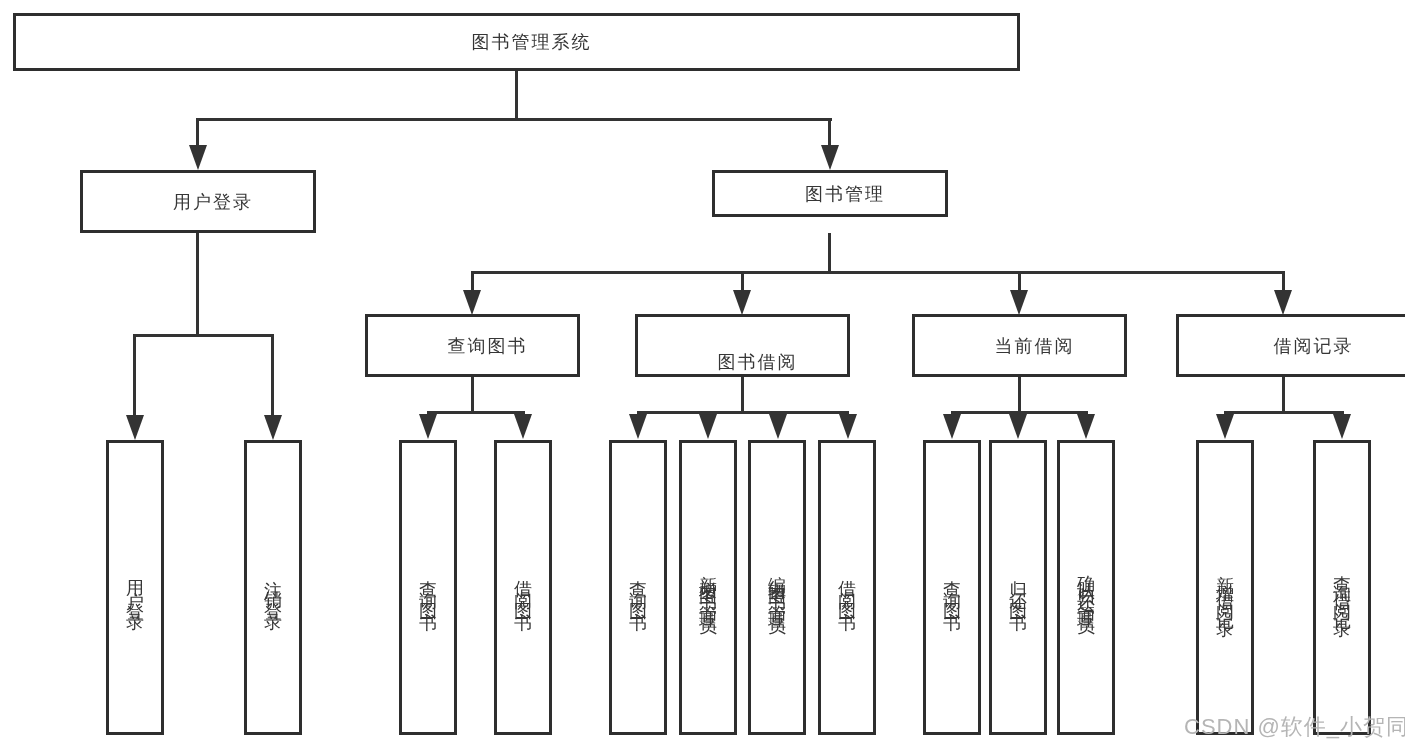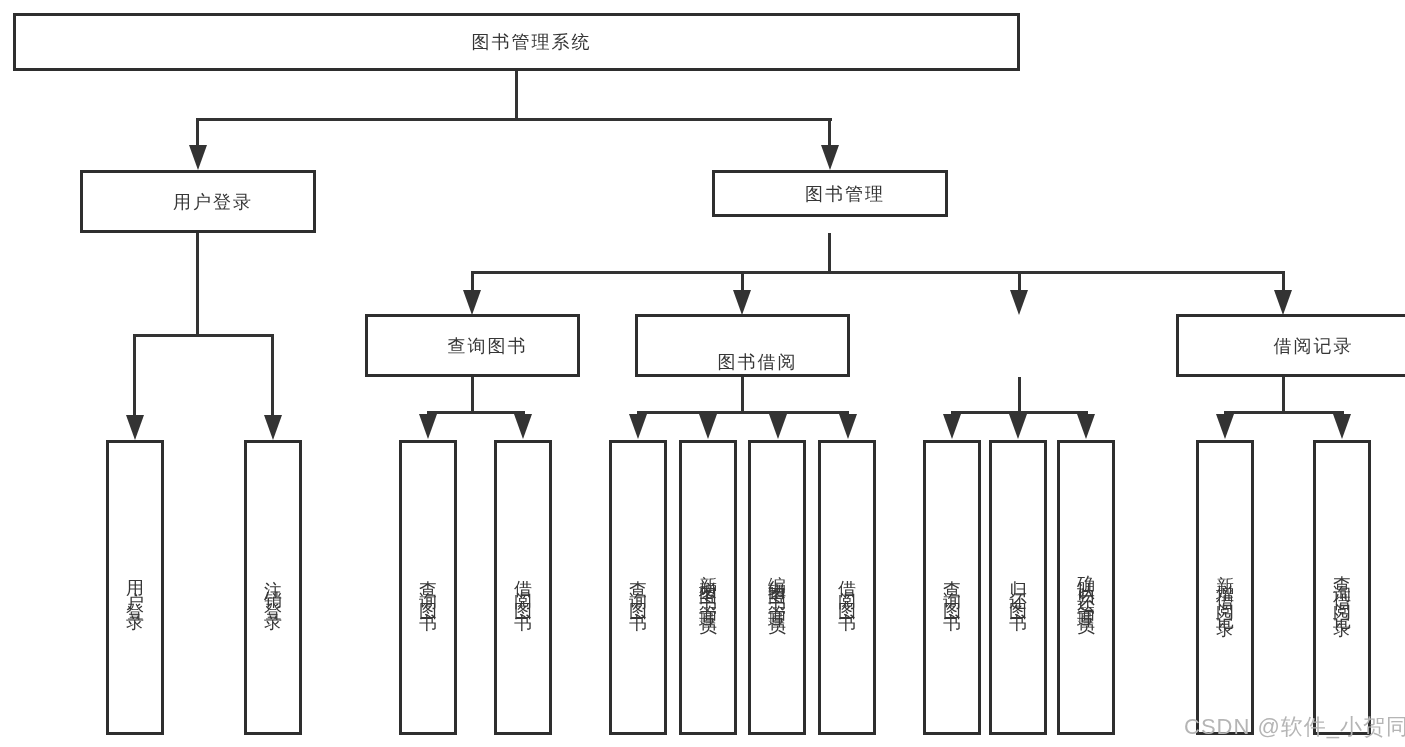--- a/index.html
+++ b/index.html
@@ -80,20 +80,23 @@
   <div class="arrow" style="left:733px;top:290px;"></div>
   <div class="arrow" style="left:1010px;top:290px;"></div>
   <div class="arrow" style="left:1274px;top:290px;"></div>
 
   <div class="box" style="left:365px;top:314px;width:215px;height:63px;">
     <span>查询图书</span>
   </div>
   <div class="box" style="left:635px;top:314px;width:215px;height:63px;align-items:flex-end;">
     <span>图书借阅</span>
   </div>
+  <div class="box" style="left:912px;top:314px;width:215px;height:63px;">
+    <span>当前借阅</span>
+  </div>
   <div class="box" style="left:1176px;top:314px;width:245px;height:63px;">
     <span>借阅记录</span>
   </div>
 
   <div class="vline" style="left:471px;top:377px;height:37px;"></div>
   <div class="hline" style="left:427px;top:411px;width:98px;"></div>
   <div class="arrow" style="left:419px;top:414px;"></div>
   <div class="arrow" style="left:514px;top:414px;"></div>
 
   <div class="vline" style="left:741px;top:377px;height:37px;"></div>

